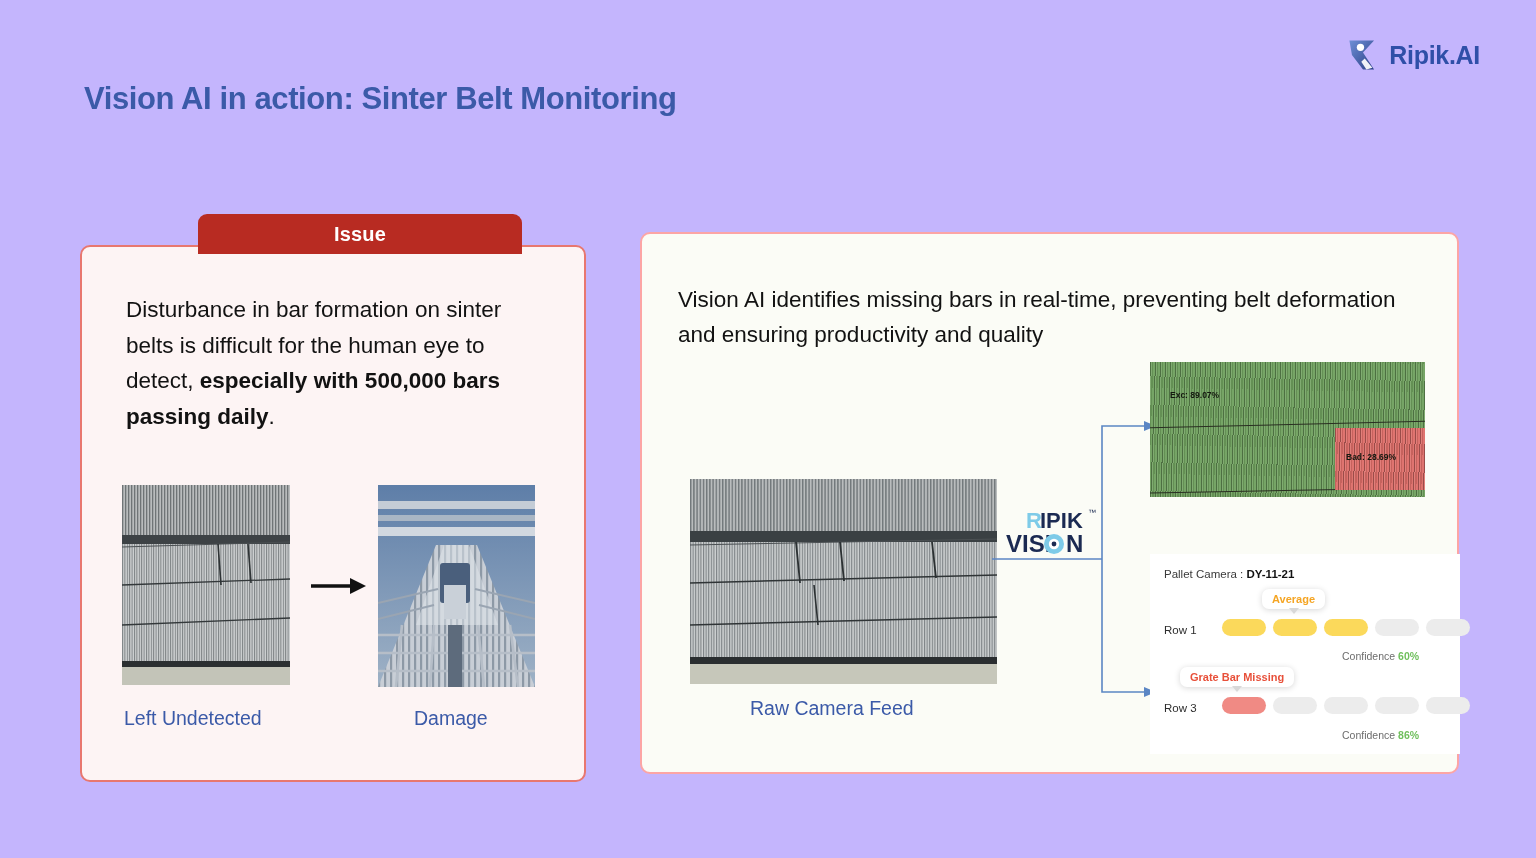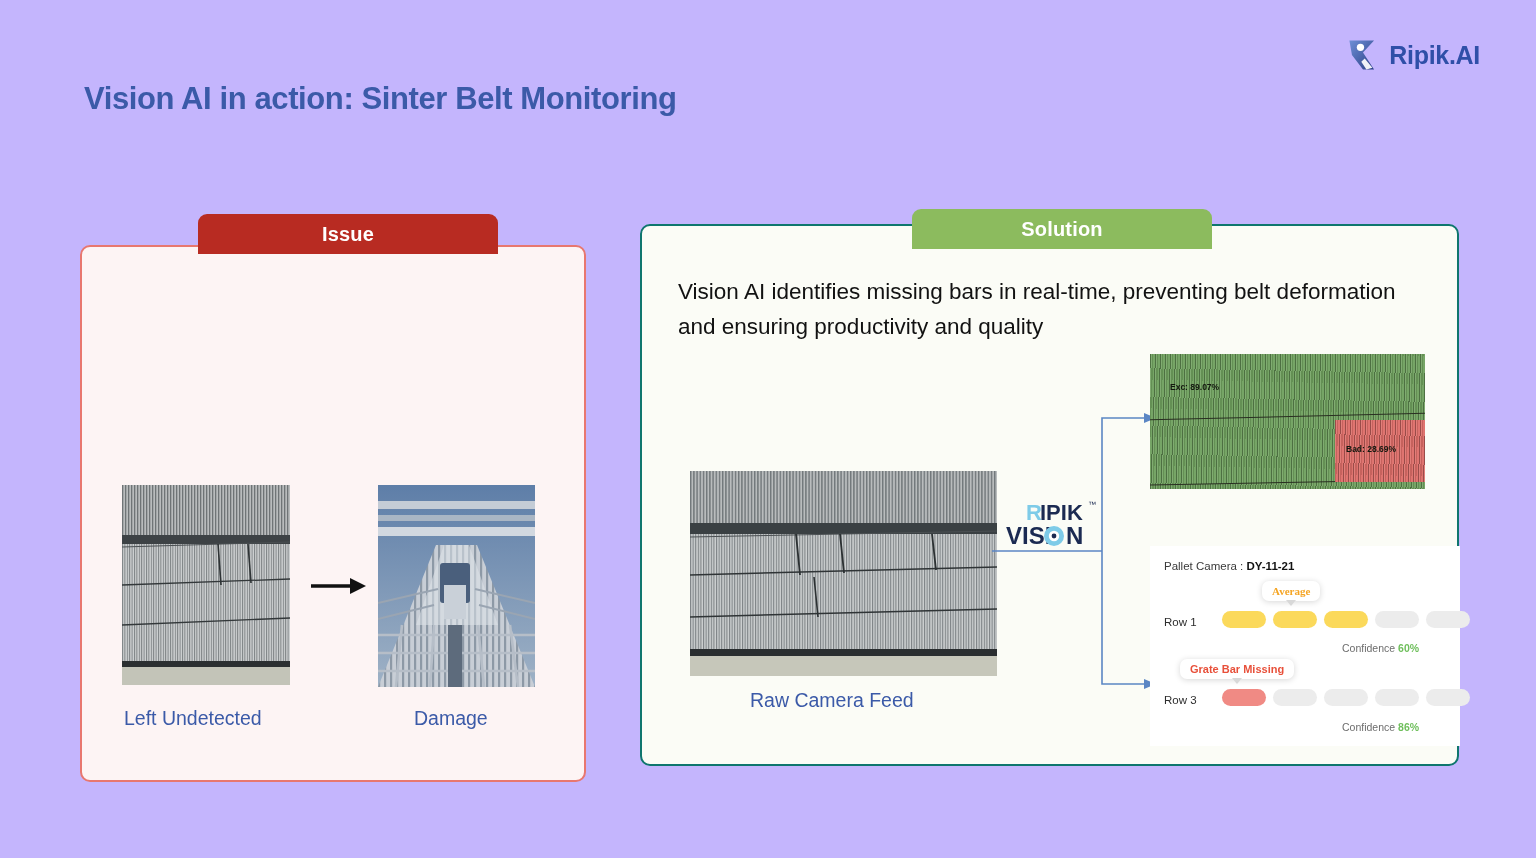--- a/index.html
+++ b/index.html
@@ -36,25 +36,25 @@
     border-radius: 9px 9px 0 0;
     display: flex; align-items: center; justify-content: center;
     color: #ffffff; font-size: 20px; font-weight: bold;
     letter-spacing: 0.2px; z-index: 3;
   }
 
   #issue-panel {
     left: 80px; top: 245px; width: 506px; height: 537px;
     background: #fdf4f4; border: 2px solid #e8776f;
   }
-  #issue-tab { left: 198px; top: 214px; width: 300px; background: #b82b22; align-items: center; }
+  #issue-tab { left: 198px; top: 214px; width: 324px; background: #b82b22; align-items: center; }
 
   #solution-panel {
-    left: 640px; top: 224px; width: 819px; height: 542px;
-    background: #fbfcf6; border: 2px solid #0f766e;
+    left: 640px; top: 232px; width: 819px; height: 542px;
+    background: #fbfcf6; border: 2px solid #fca5a5;
   }
   #solution-tab { left: 912px; top: 209px; width: 300px; background: #8cbb5e; }
 
   
   .issue-text {
     position: absolute; left: 44px; top: 45px; width: 420px;
     font-size: 22.5px; line-height: 35.5px; color: #121212;
   }
   .issue-text b { font-weight: bold; }
 
@@ -127,21 +127,21 @@
     position: absolute; background: #ffffff; border-radius: 7px;
     box-shadow: 0 1px 6px rgba(0,0,0,0.16);
     font-size: 11px; font-weight: bold;
     padding: 4px 10px; white-space: nowrap;
   }
   .tooltip:after {
     content: ""; position: absolute; left: 50%; margin-left: -5px; bottom: -5px;
     border-left: 5px solid transparent; border-right: 5px solid transparent;
     border-top: 6px solid #d8d8d8;
   }
-  #tip-average { left: 112px; top: 35px; color: #f5a524; font-family: Liberation Serif, serif; }
+  #tip-average { left: 112px; top: 35px; color: #f5a524; }
   #tip-missing { left: 30px; top: 113px; color: #e8503a; }
 
   .row-label {
     position: absolute; font-size: 11.5px; color: #2d2d2d;
   }
   #row1-label { left: 14px; top: 70px; }
   #row2-label { left: 14px; top: 148px; }
 
   .pill-row { position: absolute; display: flex; gap: 7px; }
   #row1-pills { left: 72px; top: 65px; }
@@ -178,20 +178,23 @@
   </div>
 
   <div class="page-title">Vision AI in action: Sinter Belt Monitoring</div>
 
   <div class="panel-tab" id="issue-tab">
     <span>Issue</span>
   </div>
 
   <div class="panel" id="issue-panel">
 
+    <div class="issue-text">
+      <span>Disturbance in bar formation on sinter belts is difficult for the human eye to detect, </span><b>especially with 500,000 bars passing daily</b><span>.</span>
+    </div>
 
     <div class="photo" id="photo-undetected">
       <svg width="168" height="200" viewBox="0 0 168 200" preserveAspectRatio="none">
         <defs>
           <pattern id="bars1" width="3" height="200" patternUnits="userSpaceOnUse">
             <rect width="3" height="200" fill="#b9bcbd"></rect>
             <rect width="1.3" height="200" fill="#6f7476"></rect>
           </pattern>
           <pattern id="bars1b" width="2.4" height="200" patternUnits="userSpaceOnUse">
             <rect width="2.4" height="200" fill="#cfd2d3"></rect>
@@ -253,23 +256,20 @@
             <path d="M132 140 L140 202"></path>
         </g>
         <rect x="70" y="140" width="14" height="62" fill="#5d6b7c"></rect>
       </svg>
     </div>
 
     <div class="caption" id="cap-undetected">Left Undetected</div>
     <div class="caption" id="cap-damage">Damage</div>
   </div>
 
-  <div class="panel-tab" id="solution-tab">
-    <span>Solution</span>
-  </div>
 
   <div class="panel" id="solution-panel">
 
     <div class="solution-text">Vision AI identifies missing bars in real-time, preventing belt deformation and ensuring productivity and quality</div>
 
     <div class="photo" id="photo-raw">
       <svg width="307" height="205" viewBox="0 0 307 205" preserveAspectRatio="none">
         <defs>
           <pattern id="bars2" width="3.2" height="205" patternUnits="userSpaceOnUse">
             <rect width="3.2" height="205" fill="#b9bcbd"></rect>

